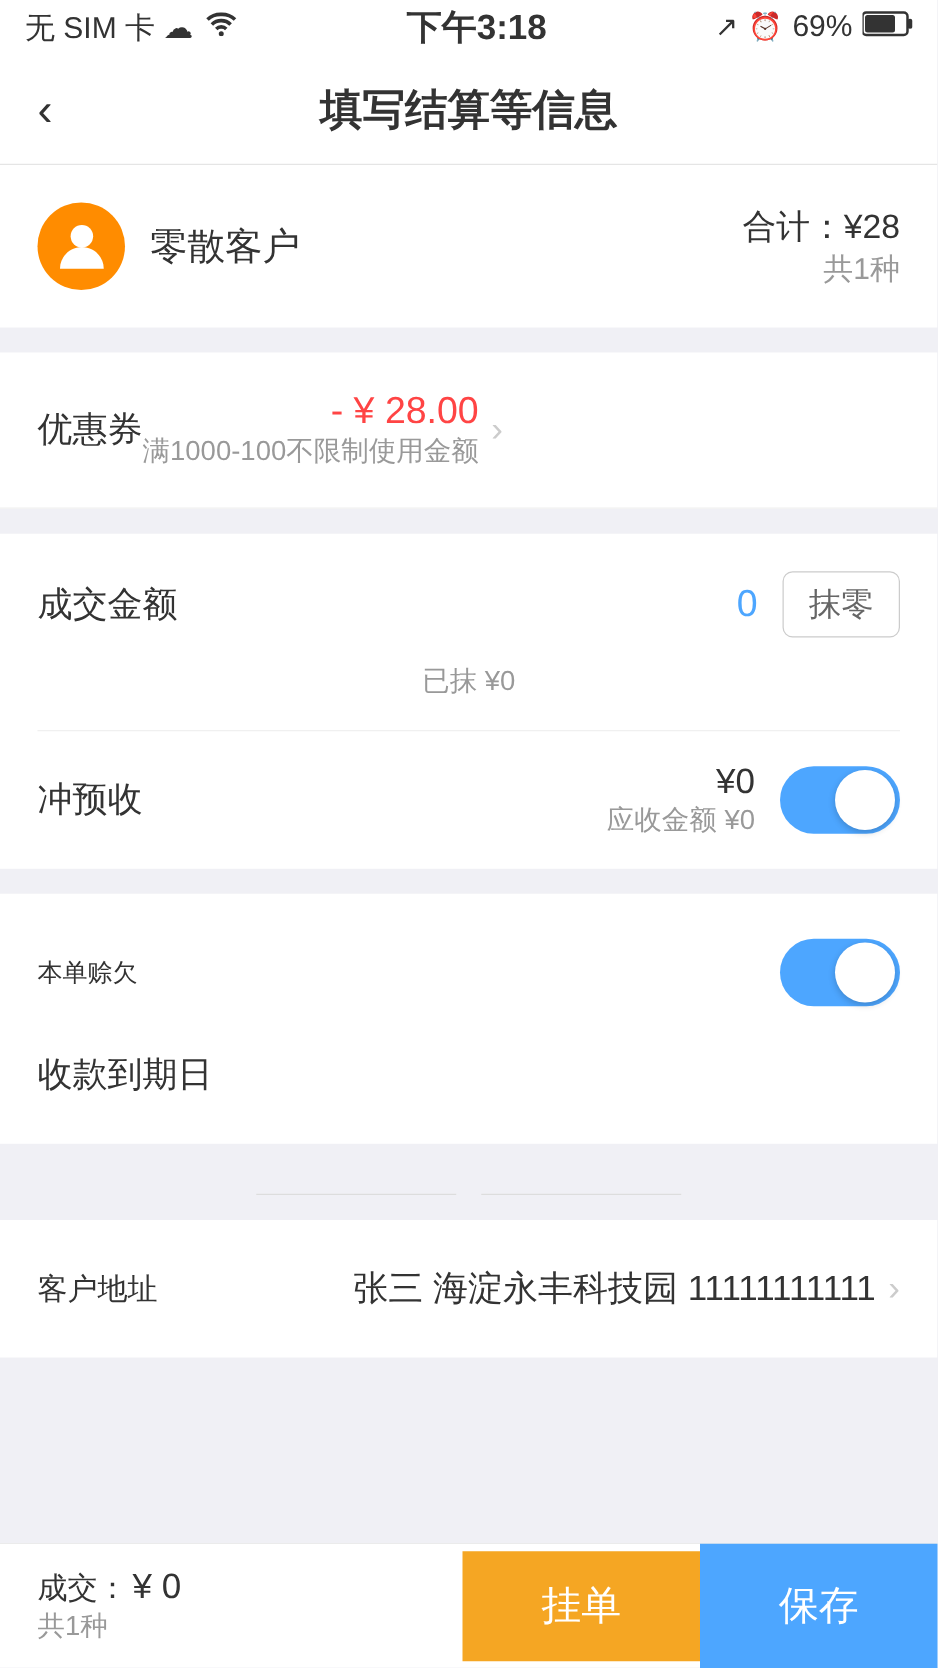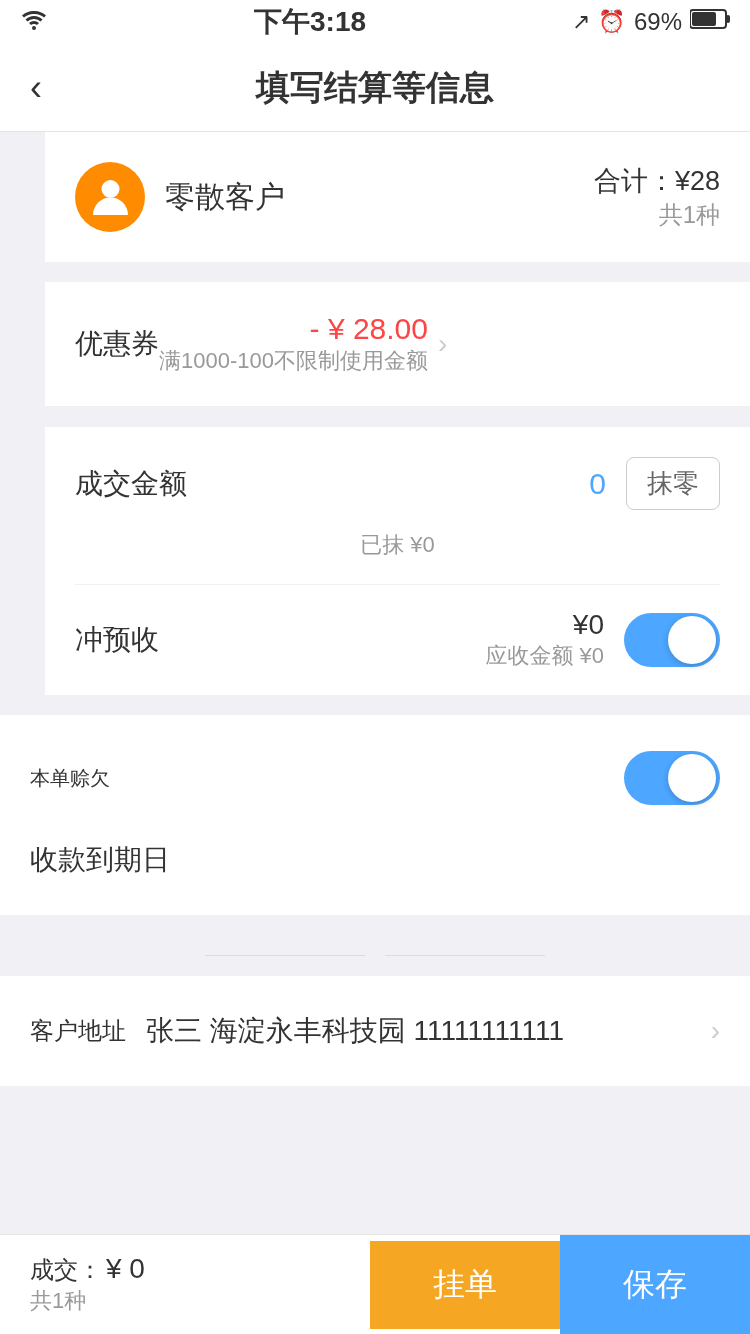--- a/index.html
+++ b/index.html
@@ -58,21 +58,20 @@
     .nav-title {
       font-size: 34px;
       font-weight: 600;
       color: #333;
     }
 
     
     .section {
       background: #fff;
       margin-bottom: 20px;
-      margin-left: 45px;
     }
 
     
     .customer-row {
       background: #fff;
       padding: 30px 30px;
       display: flex;
       align-items: center;
       justify-content: space-between;
       margin-bottom: 20px;
@@ -254,22 +253,23 @@
       justify-content: space-between;
       padding: 36px 30px;
     }
     .credit-label {
       font-size: 20px;
       color: #333;
     }
     .due-date-row {
       padding: 0 30px 36px 30px;
       display: flex;
-      align-items: flex-end;
+      align-items: flex-start;
       gap: 4px;
+      flex-direction: column;
     }
     .due-date-label {
       font-size: 28px;
       color: #333;
     }
     .due-date-value {
       font-size: 28px;
       color: #333;
     }
 
@@ -308,21 +308,21 @@
     .address-label {
       font-size: 24px;
       color: #333;
       flex-shrink: 0;
     }
     .address-value {
       font-size: 28px;
       color: #333;
       flex: 1;
       margin-left: 20px;
-      text-align: left;
+      text-align: right;
     }
 
     
     .bottom-bar {
       position: fixed;
       bottom: 0;
       left: 0;
       width: 750px;
       height: 100px;
       background: #fff;
@@ -369,20 +369,21 @@
       color: #fff;
       font-weight: 500;
       cursor: pointer;
     }
   </style>
 </head>
 <body>
 
 <div class="status-bar">
   <div class="status-left">
+    <span>无 SIM 卡  ☁</span>
     <span>
       <svg width="28" height="20" viewBox="0 0 28 20">
           <path d="M14 16a2 2 0 1 1 0 4 2 2 0 0 1 0-4zm0-5a7 7 0 0 1 5 2.1l-2 2A4 4 0 0 0 14 14a4 4 0 0 0-3 1.1l-2-2A7 7 0 0 1 14 11zm0-5a12 12 0 0 1 8.5 3.5l-2 2A9 9 0 0 0 14 9a9 9 0 0 0-6.5 2.5l-2-2A12 12 0 0 1 14 6zm0-5A17 17 0 0 1 26 5.5l-2 2A14 14 0 0 0 14 4a14 14 0 0 0-10 3.5l-2-2A17 17 0 0 1 14 1z" fill="#333"></path>
         </svg>
     </span>
   </div>
   <div class="status-center" style="font-size:28px;font-weight:600;">下午3:18</div>
   <div class="status-right">
     <span style="font-size:22px;">↗</span>
     <span style="font-size:22px;">⏰</span>

